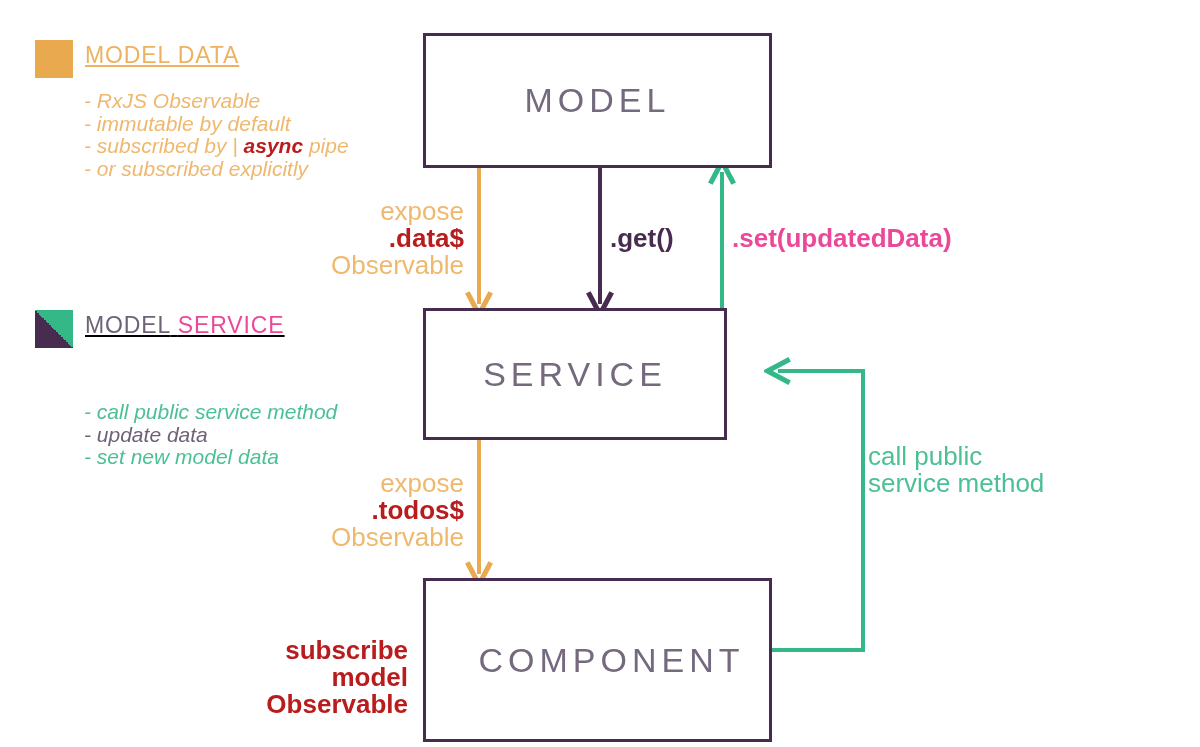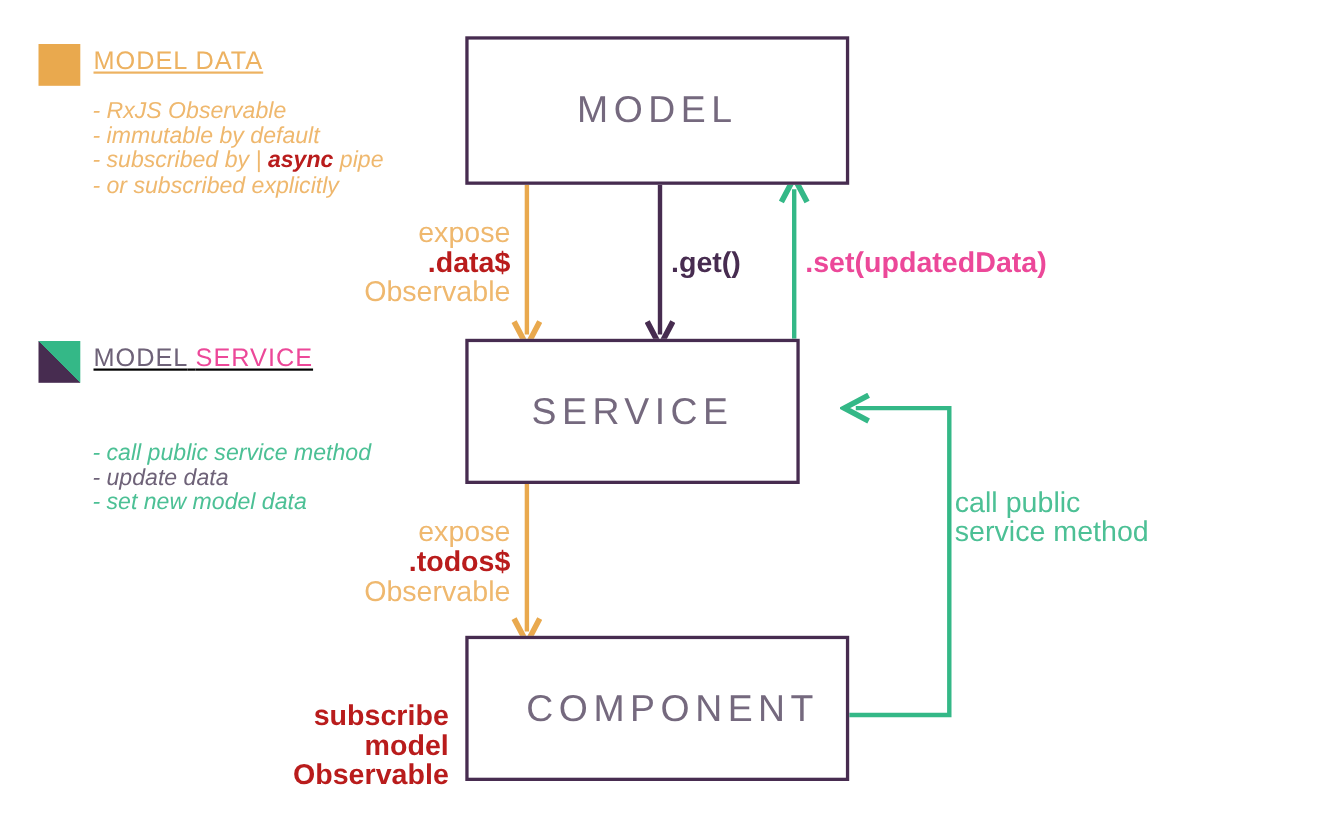--- a/index.html
+++ b/index.html
@@ -136,21 +136,21 @@
 </div>
 
 <div class="node-box" style="left:423px; top:33px; width:349px; height:135px;">
   <span class="node-label">MODEL</span>
 </div>
 
 <div class="node-box" style="left:423px; top:308px; width:304px; height:132px;">
   <span class="node-label">SERVICE</span>
 </div>
 
-<div class="node-box" style="left:423px; top:578px; width:349px; height:132px;padding-left:28px;">
+<div class="node-box" style="left:423px; top:578px; width:349px; height:164px;padding-left:28px;">
   <span class="node-label">COMPONENT</span>
 </div>
 
 <div class="edge-label ta-right" style="left:264px; top:198px; width:200px;">
   <span class="ln c-orange-soft">expose</span>
   <span class="ln c-orange b">.data$</span>
   <span class="ln c-orange-soft">Observable</span>
 </div>
 
 <div class="edge-label ta-left" style="left:610px; top:225px;">

